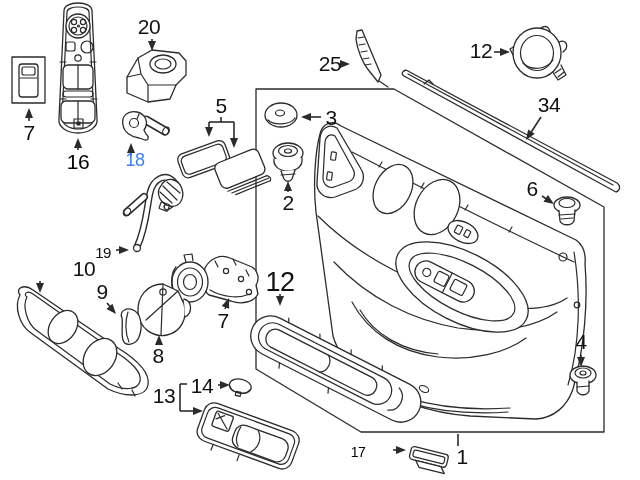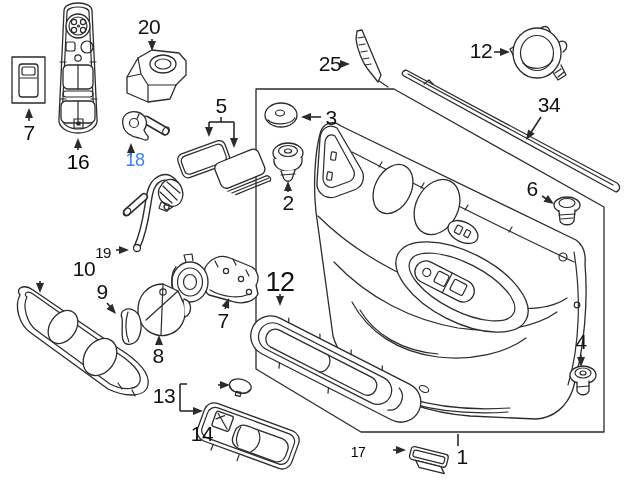--- a/index.html
+++ b/index.html
@@ -320,21 +320,21 @@
       <div class="callout" style="left: 581px; top: 342px; color: rgb(17, 17, 17); font-size: 21px;">4</div>
       <div class="callout" style="left: 221px; top: 106px; color: rgb(17, 17, 17); font-size: 21px;">5</div>
       <div class="callout" style="left: 532px; top: 189px; color: rgb(17, 17, 17); font-size: 21px;">6</div>
       <div class="callout" style="left: 223px; top: 321px; color: rgb(17, 17, 17); font-size: 21px;">7</div>
       <div class="callout" style="left: 158px; top: 356px; color: rgb(17, 17, 17); font-size: 21px;">8</div>
       <div class="callout" style="left: 102px; top: 292px; color: rgb(17, 17, 17); font-size: 21px;">9</div>
       <div class="callout" style="left: 44px; top: 269px; color: rgb(17, 17, 17); font-size: 21px; margin-left: 40px;">10</div>
       <div class="callout" style="left: 481px; top: 51px; color: rgb(17, 17, 17); font-size: 21px;">12</div>
       <div class="callout" style="left: 280px; top: 282px; color: rgb(17, 17, 17); font-size: 27px;">12</div>
       <div class="callout" style="left: 164px; top: 396px; color: rgb(17, 17, 17); font-size: 21px;">13</div>
-      <div class="callout" style="left: 202px; top: 386px; color: rgb(17, 17, 17); font-size: 21px; margin-top: 48px;">14</div>
+      <div class="callout" style="left: 202px; top: 386px; color: rgb(17, 17, 17); font-size: 21px;">14</div>
       <div class="callout" style="left: 29px; top: 133px; color: rgb(17, 17, 17); font-size: 21px;">7</div>
       <div class="callout" style="left: 78px; top: 162px; color: #000000; font-size: 21px;">16</div>
       <div class="callout" style="left: 358px; top: 452px; color: #000000; font-size: 14px;">17</div>
       <div class="callout" style="left: 135px; top: 160px; color: #3b82f6; font-size: 18px;">18</div>
       <div class="callout" style="left: 103px; top: 252px; color: rgb(17, 17, 17); font-size: 15px;">19</div>
       <div class="callout" style="left: 149px; top: 27px; color: rgb(17, 17, 17); font-size: 21px;">20</div>
       <div class="callout" style="left: 549px; top: 105px; color: rgb(17, 17, 17); font-size: 21px;">34</div>
       <div class="callout" style="left: 330px; top: 64px; color: rgb(17, 17, 17); font-size: 21px;">25</div>
     </div>
 </div>

